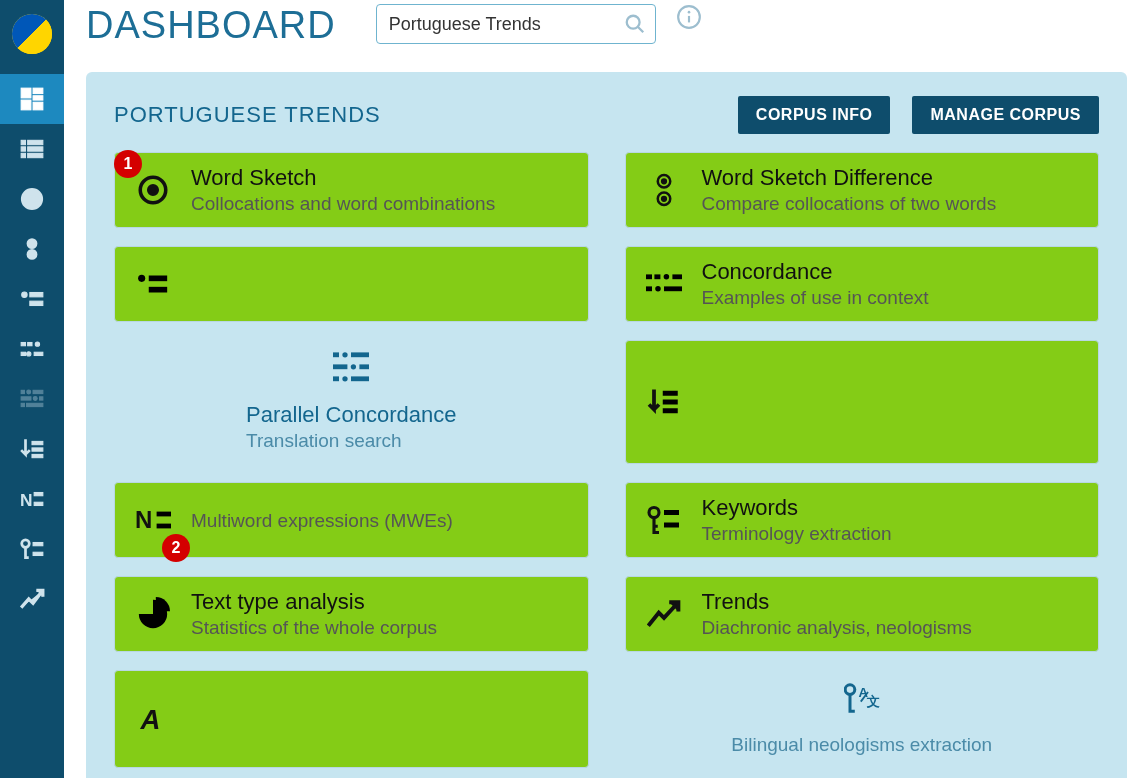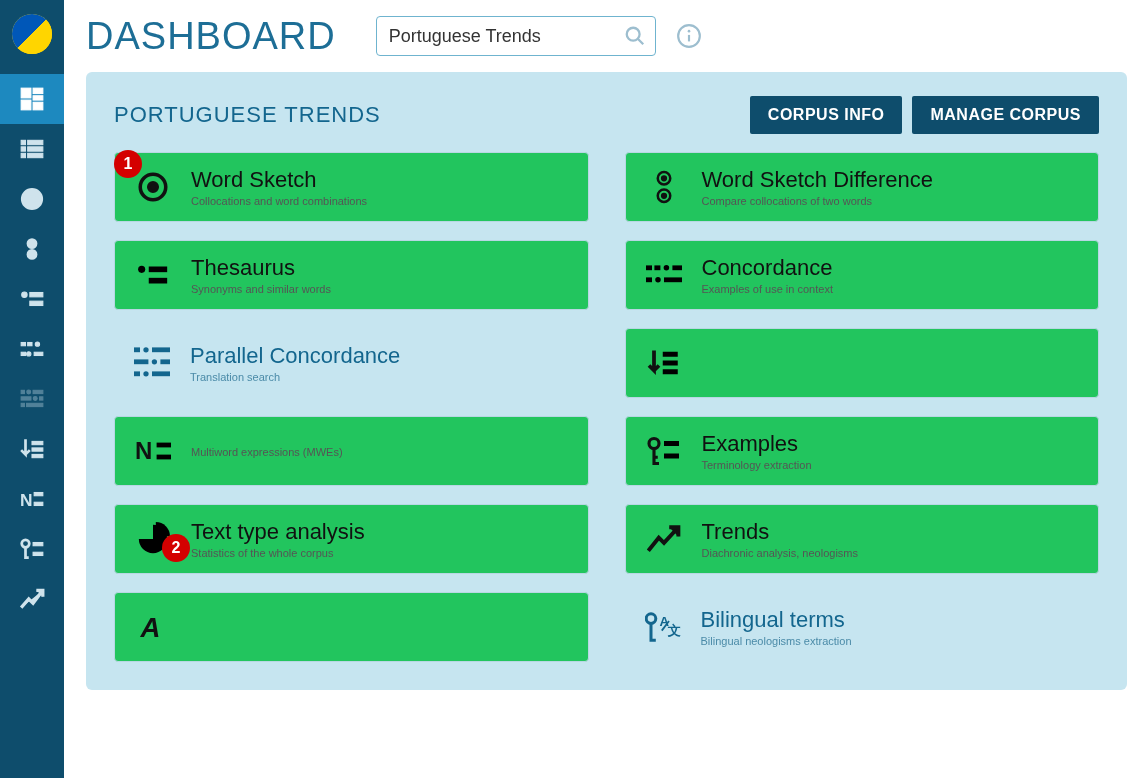--- a/index.html
+++ b/index.html
@@ -9,38 +9,38 @@
   .logo { width: 40px; height: 40px; margin: 14px 0 20px; border-radius: 50%; background: #ffd500; position: relative; overflow: hidden; }
   .logo::after { content:""; position:absolute; inset:0; background: linear-gradient(135deg, #0057b8 0 50%, #ffd500 50% 100%); }
   .nav-item { width: 64px; height: 50px; display:flex; align-items:center; justify-content:center; color:#cfe3ec; cursor:pointer; position:relative; }
   .nav-item.active { background:#1d89bf; color:#fff; }
   .nav-item svg { width:26px; height:26px; fill: currentColor; stroke: currentColor; }
   .nav-item.dim { opacity:0.35; }
   .badge { position:absolute; width:28px; height:28px; border-radius:50%; background:#d40000; color:#fff; font-weight:bold; font-size:16px; display:flex; align-items:center; justify-content:center; z-index:5; }
   .badge1 { top:150px; left:50px; }
   .badge2 { top:534px; left:98px; }
   .main { flex:1; padding: 4px 18px 0 22px; position:relative; }
-  .topbar { display:flex; align-items:center; gap:20px; height:64px; }
+  .topbar { display:flex; gap:20px; height:64px; }
   .title { font-size:38px; font-weight:300; color:#1d6e96; letter-spacing:1px; }
   .searchwrap { margin-left:20px; position:relative; width:280px; }
   .searchwrap input { width:100%; height:40px; padding:6px 40px 6px 12px; font-size:18px; color:#333; border:1px solid #6fb4cf; border-radius:4px; outline:none; }
   .searchwrap .sicon { position:absolute; right:10px; top:9px; color:#9dbecf; }
   .info-icon { color:#9dbecf; }
   .panel { background:#c6e5f0; border-radius:6px; padding:24px 28px 28px; margin-top:4px; }
   .panel-head { display:flex; align-items:center; justify-content:space-between; margin-bottom:18px; }
   .panel-title { font-size:22px; color:#13668e; letter-spacing:1px; font-weight:400; }
-  .panel-buttons { display:flex; gap:10px; }
+  .panel-buttons { display:flex; gap:22px; }
   .pbtn { background:#0e4d6c; color:#fff; border:none; padding:10px 18px; font-size:16px; font-weight:bold; letter-spacing:0.5px; cursor:pointer; border-radius:2px; }
   .grid { display:grid; grid-template-columns: 1fr 1fr; gap:18px 36px; }
-  .card { background:#22c55e; border:1px solid #b8d7e3; border-radius:4px; padding:12px 18px; display:flex; align-items:center; gap:18px; cursor:pointer; min-height:70px; }
-  .card.ghost { background:transparent; border:none; cursor:pointer; }
+  .card { background:#84cc16; border:1px solid #b8d7e3; border-radius:4px; padding:12px 18px; display:flex; align-items:center; gap:18px; cursor:pointer; min-height:70px; }
+  .card.ghost { background:transparent; border:none; cursor:pointer;flex-direction:column; }
   .card .iconbox { width:40px; display:flex; align-items:center; justify-content:center; color:#111; }
   .card.ghost .iconbox { color:#13668e; }
   .card .texts .ct { font-size:22px; color:#111; font-weight:400; }
-  .card .texts .cs { font-size:11px; color:#555; margin-top:2px; }
+  .card .texts .cs { font-size:19px; color:#555; margin-top:2px; }
   .card.ghost .texts .ct { color:#13668e; }
   .card.ghost .texts .cs { color:#4b8ba8; }
   svg { display:block; }
 </style>
 </head>
 <body>
 
 <div class="app">
   <div class="sidebar">
     <div class="logo"></div>
@@ -202,24 +202,20 @@
         </div>
 
         <div class="card">
           <div class="iconbox">
             <svg width="34" height="30" viewBox="0 0 24 20">
                 <circle cx="4" cy="6" r="2.5"></circle>
                 <rect x="9" y="4" width="13" height="4"></rect>
                 <rect x="9" y="12" width="13" height="4"></rect>
               </svg>
           </div>
-          <div class="texts">
-            <div class="ct">Thesaurus</div>
-            <div class="cs">Synonyms and similar words</div>
-          </div>
         </div>
 
         <div class="card">
           <div class="iconbox">
             <svg width="36" height="28" viewBox="0 0 30 20">
                 <rect x="0" y="2" width="5" height="4"></rect>
                 <rect x="7" y="2" width="5" height="4"></rect>
                 <circle cx="17" cy="4" r="2.3"></circle>
                 <rect x="22" y="2" width="8" height="4"></rect>
                 <rect x="0" y="12" width="5" height="4"></rect>
@@ -280,21 +276,21 @@
         <div class="card">
           <div class="iconbox">
             <svg width="34" height="30" viewBox="0 0 26 24">
                 <circle cx="5" cy="6" r="4" fill="none" stroke="currentColor" stroke-width="2.5"></circle>
                 <path d="M5 10 L5 22 L9 22 M5 17 L8 17" fill="none" stroke="currentColor" stroke-width="2.5"></path>
                 <rect x="13" y="4" width="12" height="4"></rect>
                 <rect x="13" y="14" width="12" height="4"></rect>
               </svg>
           </div>
           <div class="texts">
-            <div class="ct">Examples</div>
+            <div class="ct">Keywords</div>
             <div class="cs">Terminology extraction</div>
           </div>
         </div>
 
         <div class="card">
           <div class="iconbox">
             <svg width="34" height="34" viewBox="0 0 24 24">
                 <path d="M12 2 A10 10 0 1 1 2 12 L12 12 Z"></path>
                 <path d="M13 1 A10 10 0 0 1 23 11 L13 11 Z" transform="translate(1,-1)"></path>
               </svg>
@@ -330,21 +326,20 @@
           <div class="iconbox">
             <svg width="36" height="32" viewBox="0 0 30 26" fill="#13668e">
                 <circle cx="5" cy="6" r="4" fill="none" stroke="#13668e" stroke-width="2.5"></circle>
                 <path d="M5 10 L5 24 L9 24" fill="none" stroke="#13668e" stroke-width="2.5"></path>
                 <text x="12" y="12" font-size="11" font-weight="bold">A</text>
                 <text x="19" y="20" font-size="11" font-weight="bold">文</text>
                 <path d="M14 16 L20 8" stroke="#13668e" stroke-width="1.5"></path>
               </svg>
           </div>
           <div class="texts">
-            <div class="ct">Bilingual terms</div>
             <div class="cs">Bilingual neologisms extraction</div>
           </div>
         </div>
 
       </div>
     </div>
   </div>
 </div>
 
 </body></html>

